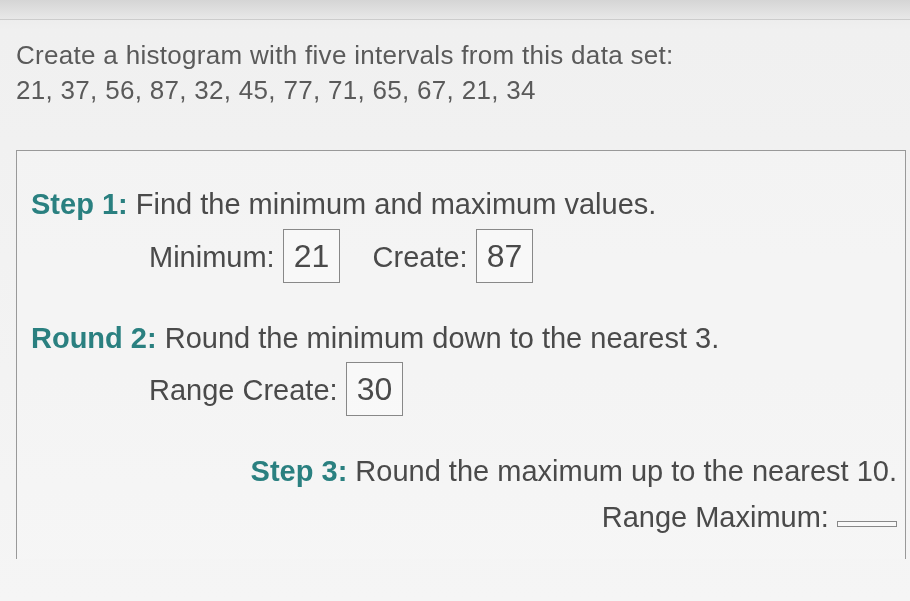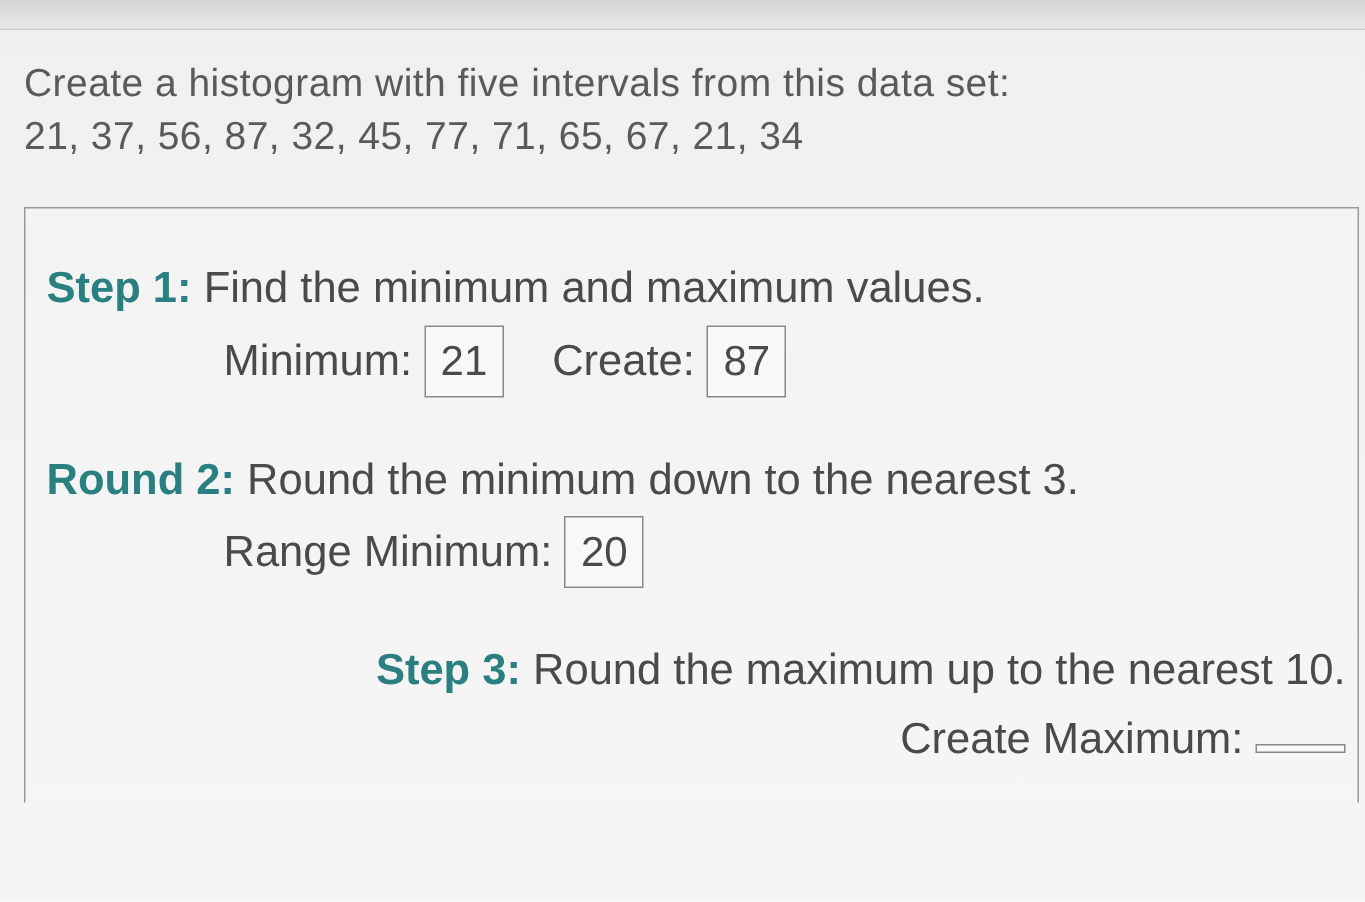--- a/index.html
+++ b/index.html
@@ -23,21 +23,21 @@
     .content {
       padding: 18px 4px 0 16px;
     }
     .question-text {
       color: #5a5a5a;
       font-size: 26px;
       line-height: 1.35;
       letter-spacing: 0.3px;
     }
     .steps-box {
-      margin-top: 30px;
+      margin-top: 42px;
       border: 1px solid #999;
       border-bottom: none;
       padding: 32px 8px 20px 14px;
       background: rgba(255,255,255,0.15);
     }
     .step {
       margin-bottom: 34px;
     }
     .step:last-child {
       margin-bottom: 0;
@@ -60,21 +60,21 @@
       margin-top: 2px;
     }
     .input-box {
       display: inline-block;
       border: 1px solid #888;
       background: rgba(255,255,255,0.4);
       padding: 2px 10px;
       min-width: 48px;
       text-align: center;
       color: #4a4a4a;
-      font-size: 28px;
+      font-size: 32px;
       vertical-align: baseline;
     }
     .input-box.empty {
       min-width: 60px;
       padding: 2px 28px;
     }
   </style>
 </head>
 <body>
 
@@ -100,30 +100,30 @@
         <span class="input-box">87</span>
       </div>
     </div>
 
     <div class="step">
       <div class="step-line">
         <span class="step-label">Round 2:</span>
         <span>Round the minimum down to the nearest 3.</span>
       </div>
       <div class="step-value-line">
-        <span>Range Minimum:</span>
-        <span class="input-box">20</span>
+        <span>Range Create:</span>
+        <span class="input-box">30</span>
       </div>
     </div>
 
     <div class="step">
       <div class="step-line">
         <span class="step-label">Step 3:</span>
         <span>Round the maximum up to the nearest 10.</span>
       </div>
       <div class="step-value-line">
-        <span>Create Maximum:</span>
+        <span>Range Maximum:</span>
         <span class="input-box empty"></span>
       </div>
     </div>
 
   </div>
 </div>
 
 </body></html>

